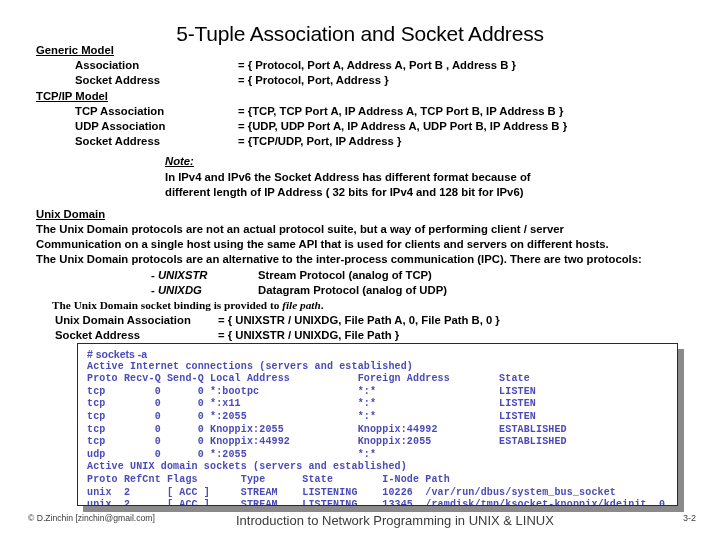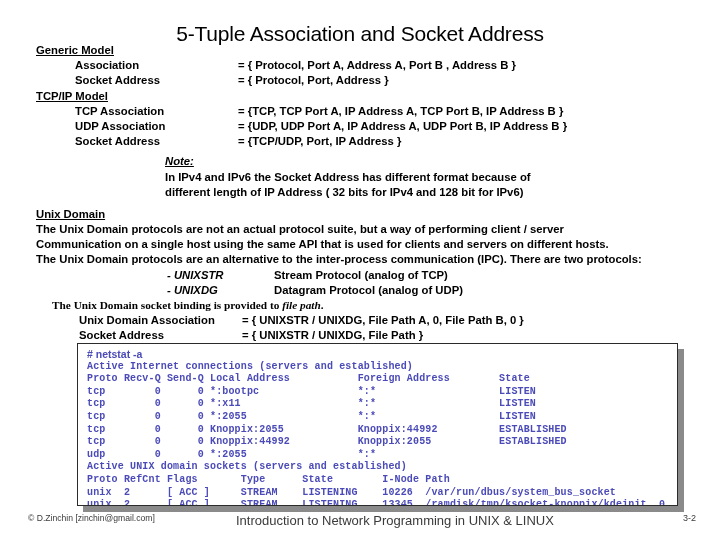--- a/index.html
+++ b/index.html
@@ -85,34 +85,34 @@
   .note-line {
     padding-left: 165px;
   }
 
   
   .para {
     padding-left: 36px;
   }
 
   
-  .proto-row { padding-left: 52px; }
+  .proto-row { padding-left: 36px; }
   .proto-row .pname {
     display: inline-block;
     width: 222px;
     padding-left: 115px;
     box-sizing: border-box;
     font-style: italic;
   }
   .proto-row .pdesc { display: inline-block; }
 
   .binding-line { padding-left: 52px; font-family: Liberation Serif, serif; }
   .binding-line .ital { font-style: italic; }
 
-  .ud-row { padding-left: 40px; }
+  .ud-row { padding-left: 16px; }
   .ud-row .lbl {
     display: inline-block;
     width: 202px;
     padding-left: 39px;
     box-sizing: border-box;
   }
 
   .spacer-3 { height: 5px; }
   .spacer-5 { height: 7px; }
 
@@ -247,21 +247,21 @@
     </div>
     <div class="line ud-row">
       <span class="lbl">Socket Address</span><span class="val">= { UNIXSTR / UNIXDG, File Path }</span>
     </div>
 
   </div>
 
   <div class="term-shadow"></div>
   <div class="term-box">
     <div class="term-inner">
-      <div class="term-prompt"># netstat -a</div>
+      <div class="term-prompt"># sockets -a</div>
       <div class="term-line">Active Internet connections (servers and established)</div>
       <div class="term-line">Proto Recv-Q Send-Q Local Address           Foreign Address        State</div>
       <div class="term-line">tcp        0      0 *:bootpc                *:*                    LISTEN</div>
       <div class="term-line">tcp        0      0 *:x11                   *:*                    LISTEN</div>
       <div class="term-line">tcp        0      0 *:2055                  *:*                    LISTEN</div>
       <div class="term-line">tcp        0      0 Knoppix:2055            Knoppix:44992          ESTABLISHED</div>
       <div class="term-line">tcp        0      0 Knoppix:44992           Knoppix:2055           ESTABLISHED</div>
       <div class="term-line">udp        0      0 *:2055                  *:*</div>
       <div class="term-line">Active UNIX domain sockets (servers and established)</div>
       <div class="term-line">Proto RefCnt Flags       Type      State        I-Node Path</div>

